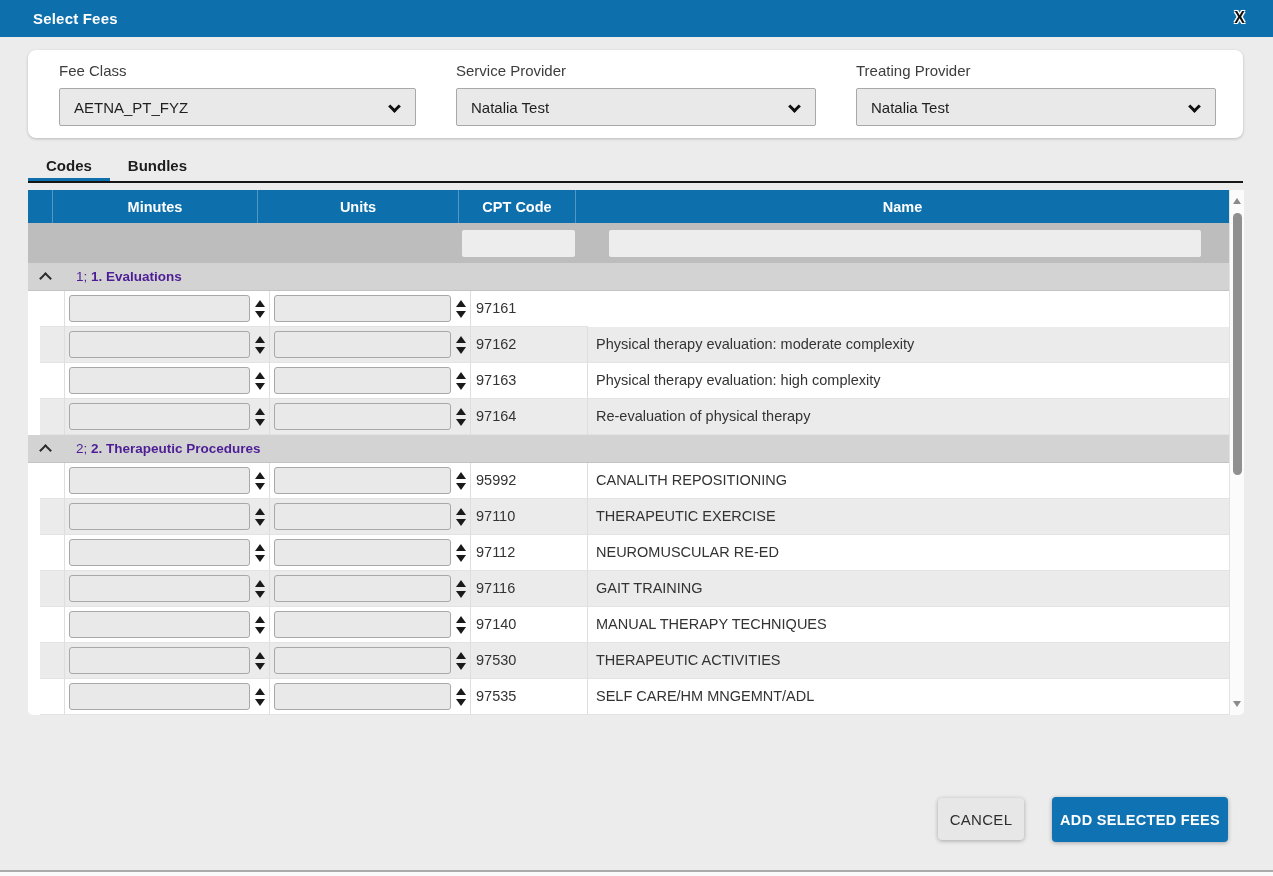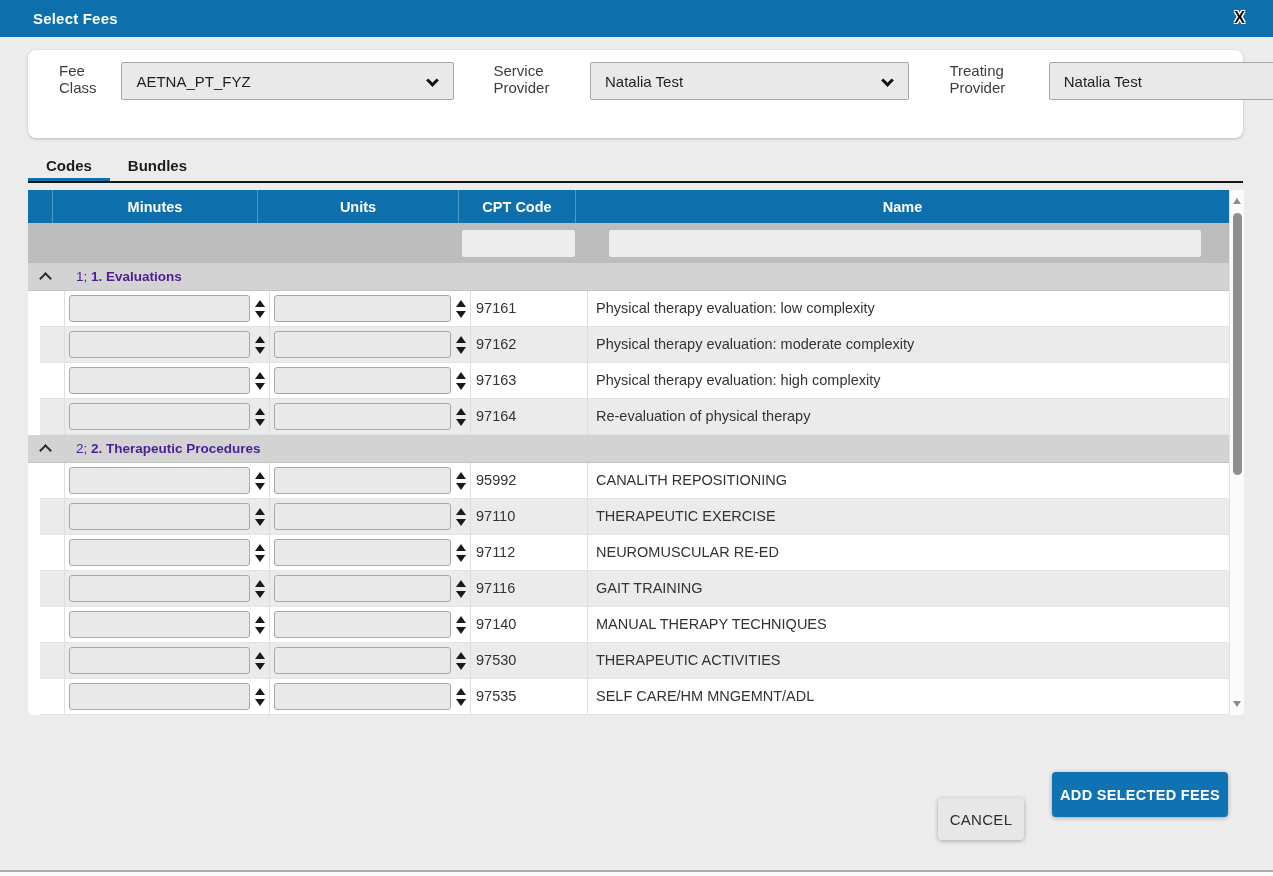--- a/index.html
+++ b/index.html
@@ -10,21 +10,21 @@
   .titlebar { position:absolute; top:0; left:0; width:1273px; height:37px;
     background:#0d70ad; display:flex; align-items:center; }
   .titlebar .title { color:#fff; font-size:15px; font-weight:bold; margin-left:33px; letter-spacing:.2px; }
   .titlebar .close { position:absolute; right:28px; top:9px; font-weight:900; font-size:16px; color:#111;
     cursor:pointer; line-height:18px;
     text-shadow:-1px -1px 0 #fff, 1px -1px 0 #fff, -1px 1px 0 #fff, 1px 1px 0 #fff, 0 0 2px #fff; }
 
   
   .filter-card { position:absolute; top:50px; left:28px; width:1215px; height:88px; background:#fff;
     border-radius:8px; box-shadow:0 1px 3px rgba(0,0,0,.22); display:flex; padding:12px 32px 0 31px; gap:40px; }
-  .field { display:flex; flex-direction:row; }
+  .field { display:flex; flex-direction:column; }
   .field label { font-size:15px; color:#3d3d3d; margin-bottom:9px; }
   .select { height:38px; background:#e9e9e9; border:1px solid #a8a8a8; border-radius:2px;
     display:flex; align-items:center; padding:16px 14px; cursor:pointer; position:relative; }
   .select .val { font-size:15px; color:#1f1f1f; }
   .chev { position:absolute; right:16px; top:13px; width:9px; height:9px;
     border-right:3px solid #111; border-bottom:3px solid #111; transform:rotate(45deg); }
   .f1 .select { width:357px; } .f2 .select { width:360px; } .f3 .select { width:360px; }
 
   
   .tabs { position:absolute; top:149px; left:28px; width:1215px; height:34px; display:flex;
@@ -76,21 +76,21 @@
   .vthumb { position:absolute; left:3px; top:23px; width:9px; height:262px; background:#8f8f8f; border-radius:5px; }
   .sb-up { position:absolute; left:3px; top:8px; width:0; height:0; border-left:4.5px solid transparent;
     border-right:4.5px solid transparent; border-bottom:6px solid #8a8a8a; }
   .sb-dn { position:absolute; left:3px; bottom:8px; width:0; height:0; border-left:4.5px solid transparent;
     border-right:4.5px solid transparent; border-top:6px solid #8a8a8a; }
 
   
   .btn { position:absolute; border:none; border-radius:4px; font-family:"Liberation Sans", sans-serif;
     cursor:pointer; letter-spacing:.3px; box-shadow:0 1px 4px rgba(0,0,0,.3); }
   .btn-cancel { left:938px; top:798px; width:86px; height:42px; background:#e7e7e7; color:#2e2e2e; font-size:15px; }
-  .btn-add { left:1052px; top:772px; width:176px; height:45px; background:#0f72b2; color:#fff;
+  .btn-add { left:1052px; top:797px; width:176px; height:45px; background:#0f72b2; color:#fff;
     font-size:14.5px; font-weight:bold; }
   .bottom-line { position:absolute; top:870px; left:0; width:1273px; height:2px; background:#ababab; }
   .bottom-strip { position:absolute; top:872px; left:0; width:1273px; height:4px; background:#fafafa; }
 </style>
 </head>
 <body>
 
 <div class="titlebar">
   <span class="title">Select Fees</span>
   <span class="close">X</span>
@@ -159,21 +159,20 @@
           </div>
         </div>
         <div class="cell numcell">
           <div class="numbox"></div>
           <div class="spin">
             <div class="arr-up"></div>
             <div class="arr-dn"></div>
           </div>
         </div>
         <div class="cell cptcell">97161</div>
-        <div class="cell namecell">Physical therapy evaluation: low complexity</div>
       </div>
       <div class="trow tgrid alt">
         <div class="cell"></div>
         <div class="cell numcell">
           <div class="numbox"></div>
           <div class="spin">
             <div class="arr-up"></div>
             <div class="arr-dn"></div>
           </div>
         </div>

